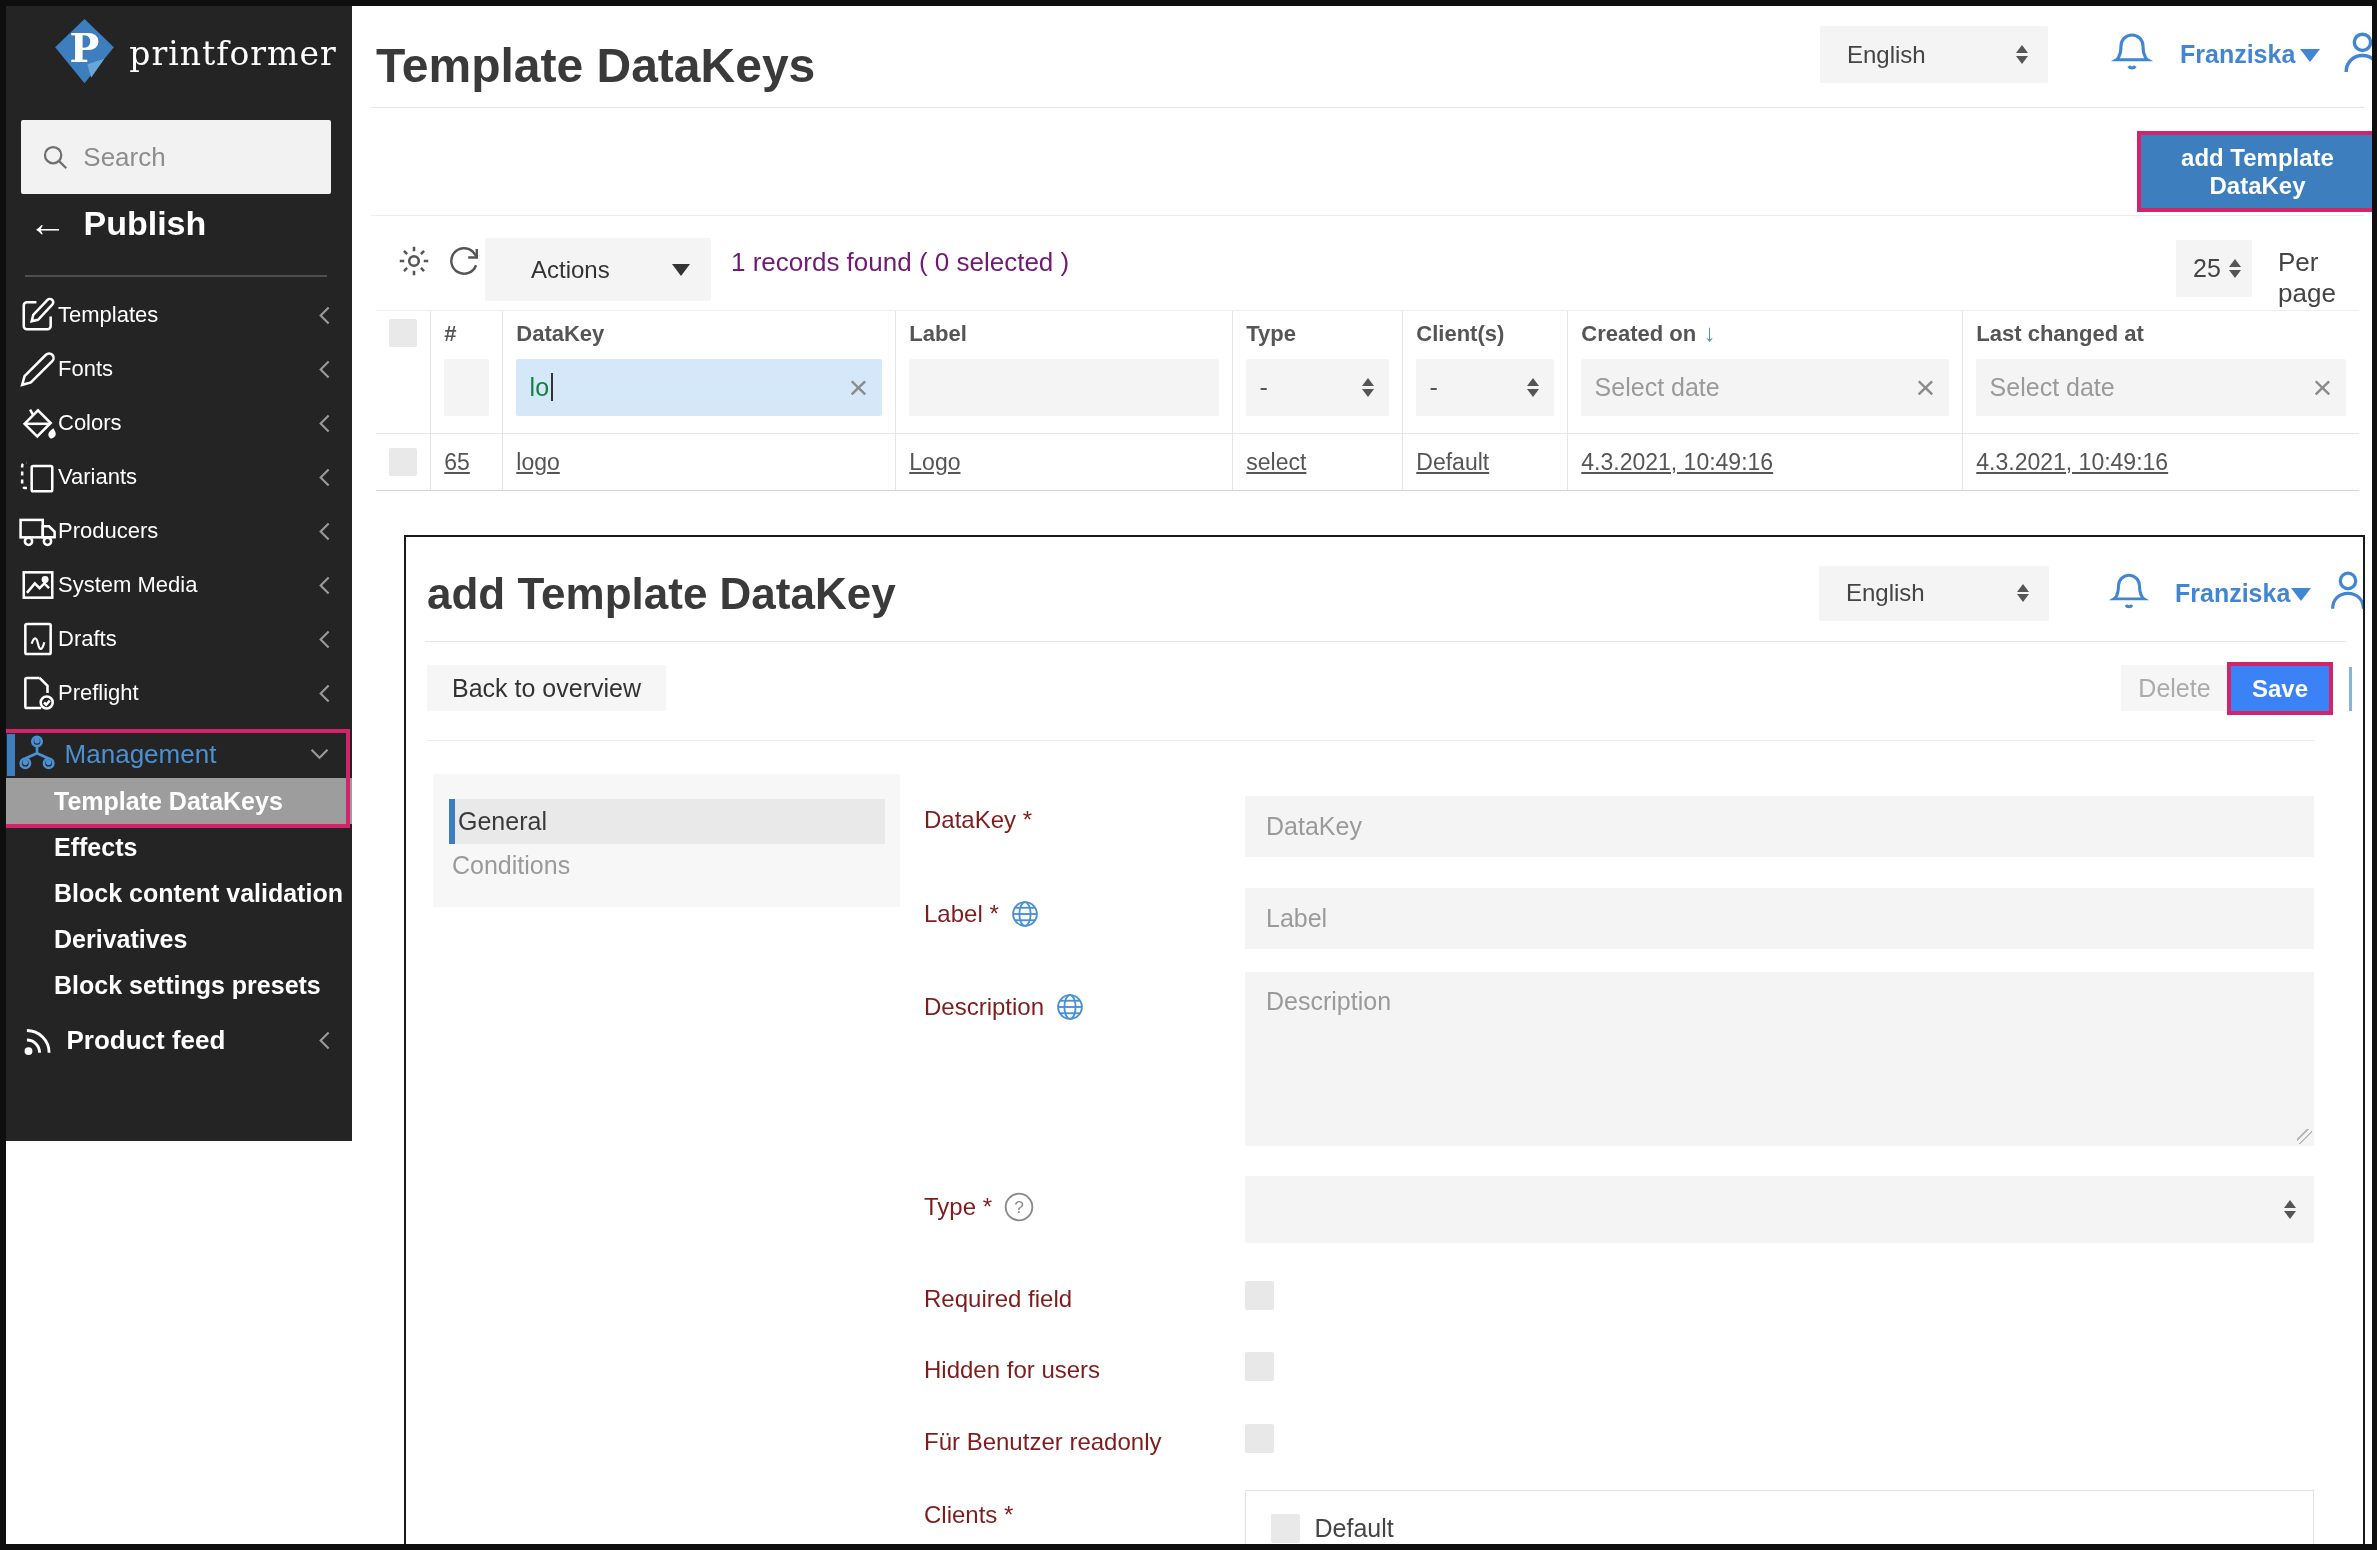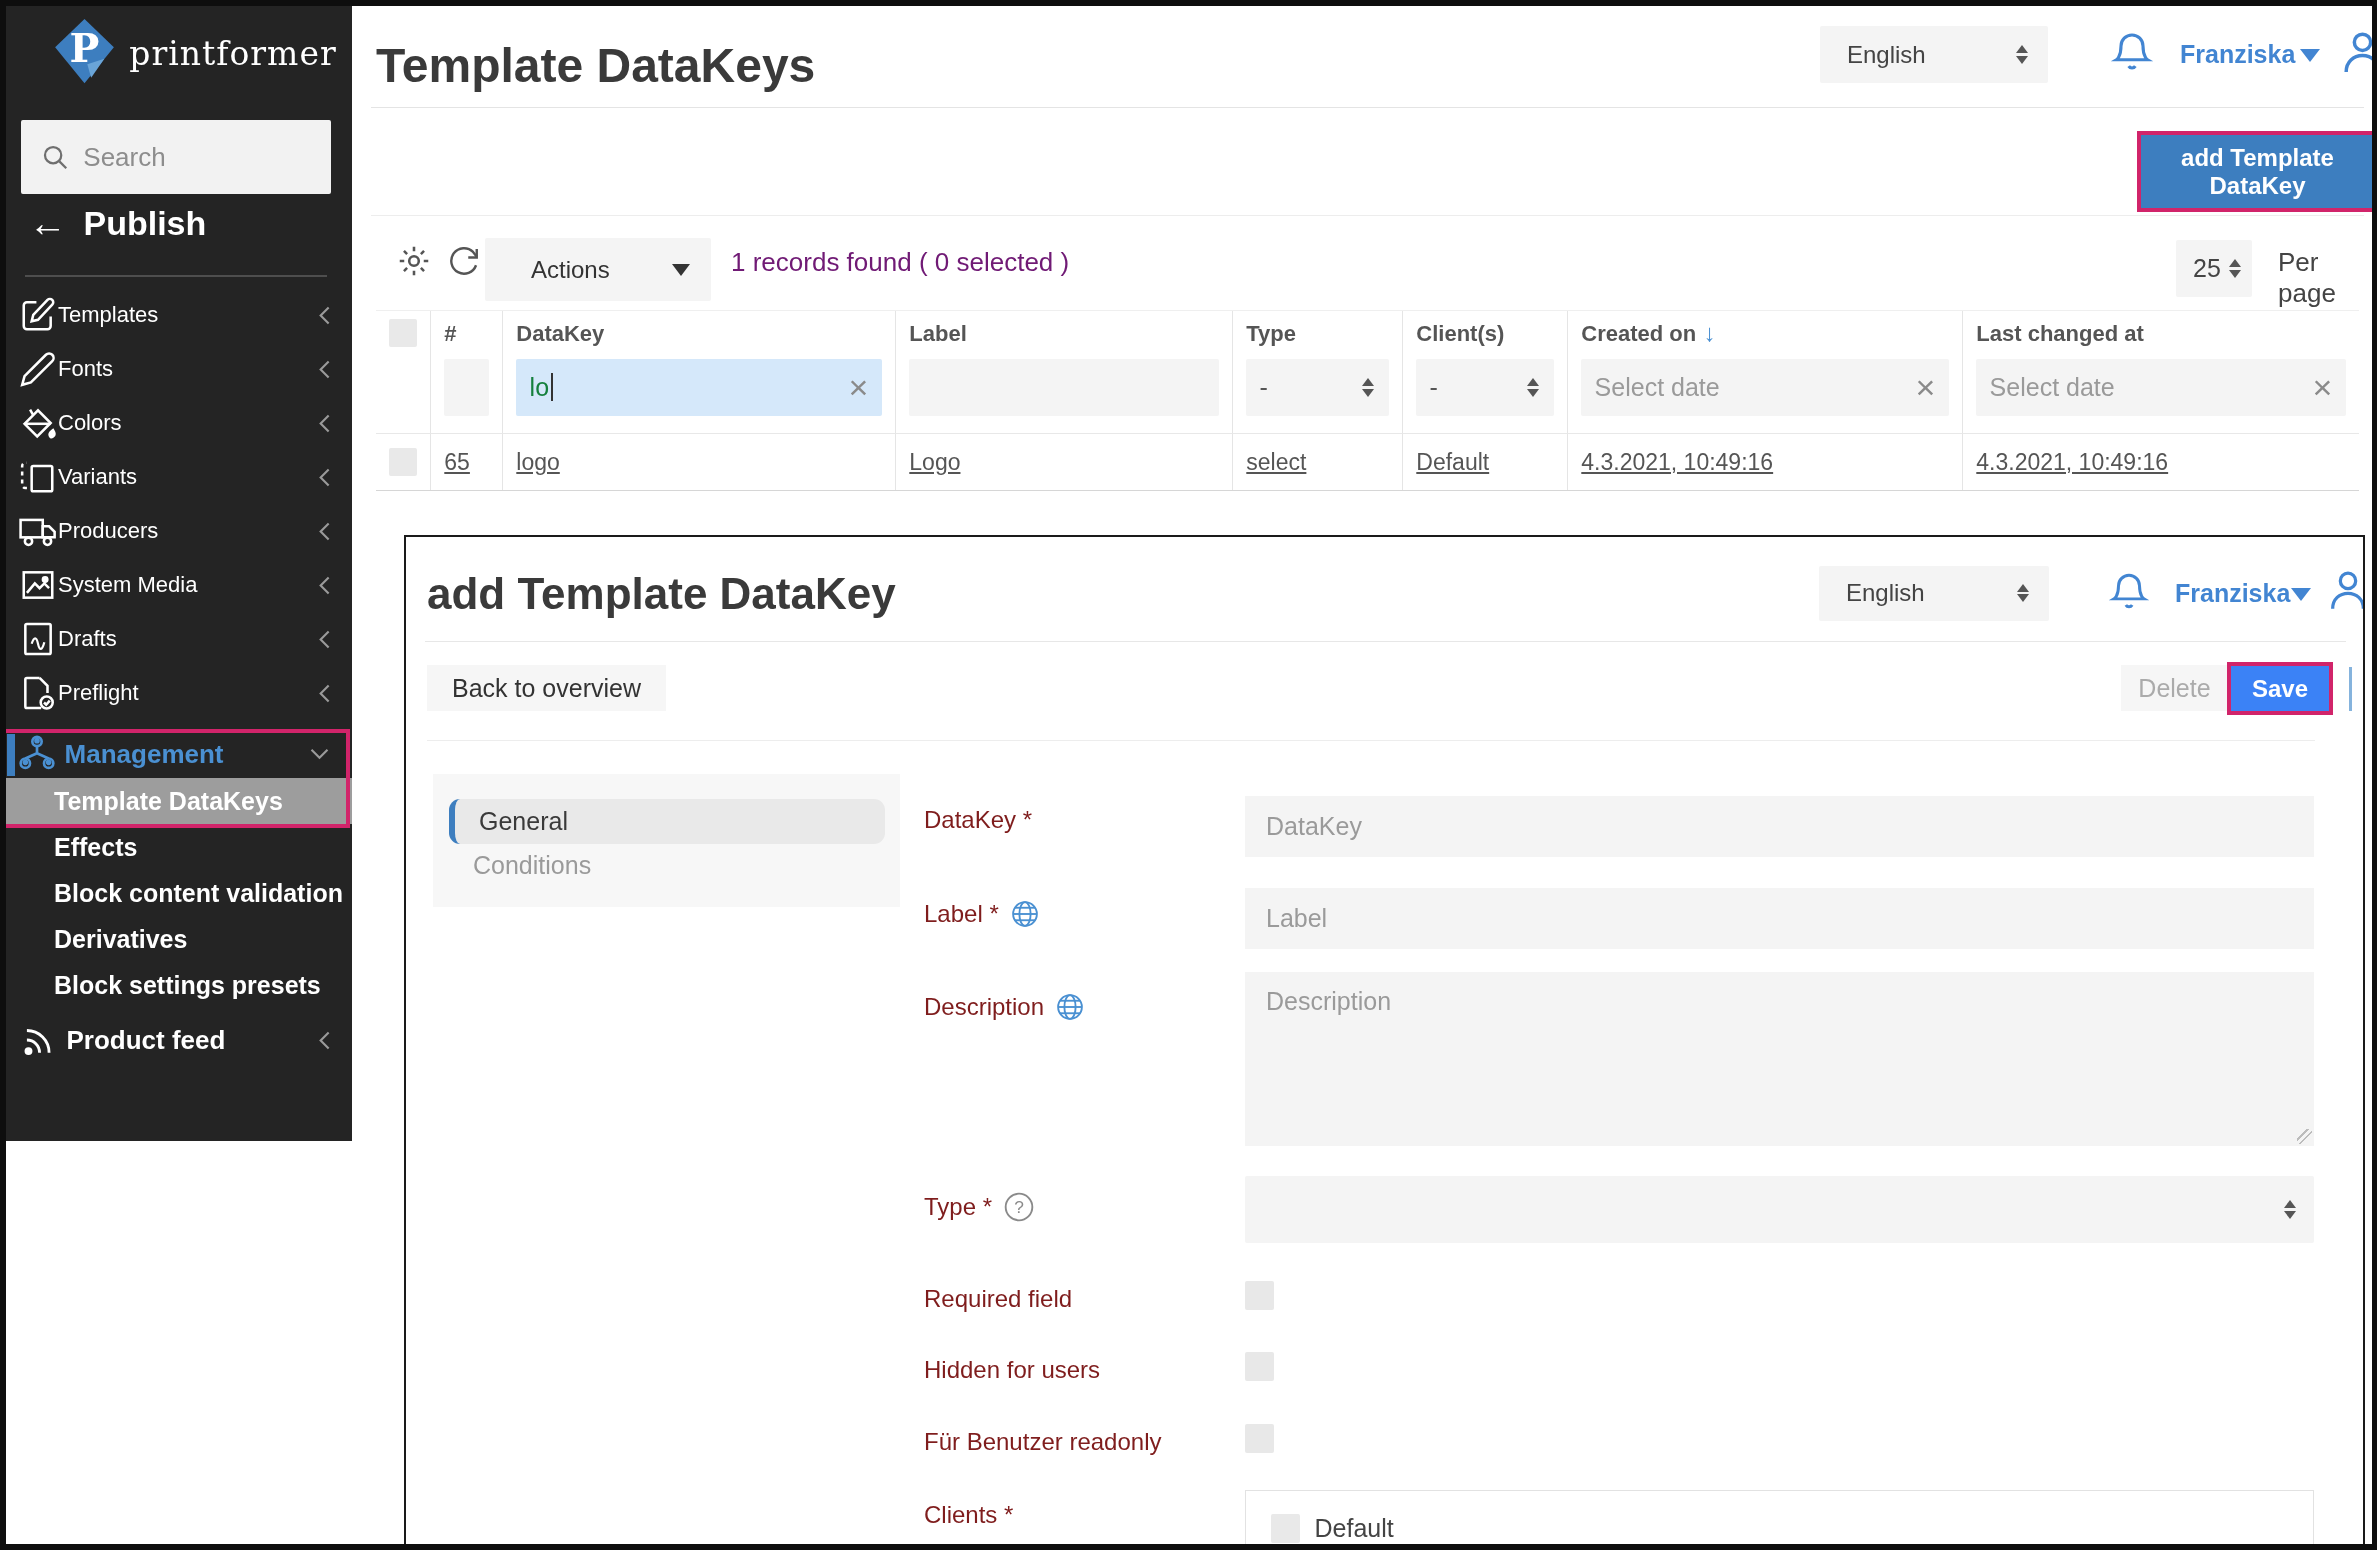--- a/index.html
+++ b/index.html
@@ -21,21 +21,21 @@
 
   .nav-list { position:absolute; left:0; top:288px; width:352px; }
   .nav-item { height:54px; display:flex; align-items:center; padding:0 21px 0 19px; cursor:pointer; }
   .nav-item .nicon { width:38px; height:38px; flex:0 0 38px; }
   .nav-item .nlabel { margin-left:1px; font-size:22px; font-weight:400; }
   .chev { margin-left:auto; width:13.3px; height:23px; }
 
   .mgmt-highlight { position:absolute; left:1.9px; top:729px; width:348px; height:99px; border:4.8px solid #d1246a; z-index:8; pointer-events:none; }
   .mgmt-row { position:absolute; left:0; top:730px; width:352px; height:48px; display:flex; align-items:center; padding:0 21px 0 17px; color:#4a90d2; cursor:pointer; }
   .mgmt-row .nicon { width:40px; height:40px; flex:0 0 40px; }
-  .mgmt-row .nlabel { margin-left:7.6px; font-size:26px; font-weight:700; }
+  .mgmt-row .nlabel { margin-left:7.6px; font-size:26px; font-weight:400; }
   .mgmt-bar { position:absolute; left:6.7px; top:734px; width:8.6px; height:42px; background:#3d7ebf; }
   .subitem-active { position:absolute; left:0; top:778px; width:352px; height:46px; background:#9d9d9d; color:#fff; display:flex; align-items:center; padding-left:54px; font-size:25px; font-weight:700; cursor:pointer; }
   .sub-list { position:absolute; left:0; top:824px; width:356px; }
   .sub-item { height:46px; display:flex; align-items:center; padding-left:54px; font-size:25px; font-weight:700; color:#fff; cursor:pointer; }
   .feed-row { position:absolute; left:0; top:1013px; width:352px; height:54px; display:flex; align-items:center; padding:0 21px 0 19px; cursor:pointer; }
   .feed-row .nicon { width:38px; height:38px; flex:0 0 38px; }
   .feed-row .nlabel { margin-left:9.5px; font-size:26px; font-weight:700; }
 
   
   .main { position:absolute; left:352px; top:0; width:2026px; height:1550px; background:#fff; }
@@ -87,21 +87,21 @@
   .m-person { position:absolute; left:1919px; top:27px; width:46px; height:51px; cursor:pointer; }
   .m-div1 { position:absolute; left:19px; top:104px; width:1921px; height:1px; background:#e7e7e7; }
   .back-btn { position:absolute; left:21px; top:128px; height:46px; background:#f6f6f6; border:none; font-size:25px; color:#333; padding:0 25px; cursor:pointer; font-family:inherit; }
   .del-btn { position:absolute; left:1715px; top:128px; width:107px; height:46px; background:#f6f6f6; border:none; font-size:25px; color:#ababab; cursor:pointer; font-family:inherit; }
   .save-wrap { position:absolute; left:1821px; top:125px; border:4.8px solid #d1246a; background:#d1246a; }
   .save-btn { background:#3b82f6; color:#fff; border:none; font-size:24px; font-weight:700; padding:8.6px 21px; cursor:pointer; font-family:inherit; }
   .m-scroll { position:absolute; left:1943px; top:130px; width:2.9px; height:44px; background:#85b3dd; }
   .m-div2 { position:absolute; left:21px; top:203px; width:1888px; height:1px; background:#ededed; }
 
   .side-card { position:absolute; left:27px; top:237px; width:467px; height:133px; background:#f7f7f7; }
-  .sc-item { position:absolute; left:16px; width:436px; height:45px; display:flex; align-items:center; padding-left:24px; font-size:25px; cursor:pointer;border-radius:11px; }
+  .sc-item { position:absolute; left:16px; width:436px; height:45px; display:flex; align-items:center; padding-left:3px; font-size:25px; cursor:pointer; }
   .sc-active { top:25px; background:#e9e9e9; border-left:6.7px solid #3d7ebf; color:#3a3a3a; }
   .sc-idle { top:69px; color:#9a9a9a; }
 
   .form-label { position:absolute; left:518px; font-size:24px; color:#7f1d1d; display:flex; align-items:center; gap:11.4px; }
   .f-ipt { position:absolute; left:839px; width:1069px; height:61px; background:#f4f4f4; display:flex; align-items:center; padding:0 21px; font-size:25px; color:#9a9a9a; }
   .f-ipt input { border:none; outline:none; background:transparent; width:100%; font-size:25px; font-family:inherit; color:#555; }
   .f-ipt input::placeholder { color:#9a9a9a; }
   .f-area { position:absolute; left:839px; top:435px; width:1069px; height:174px; background:#f4f4f4; }
   .f-area textarea { border:none; outline:none; background:transparent; width:100%; height:100%; resize:none; font-size:25px; padding:15px 21px; font-family:inherit; color:#555; }
   .f-area textarea::placeholder { color:#9a9a9a; }

